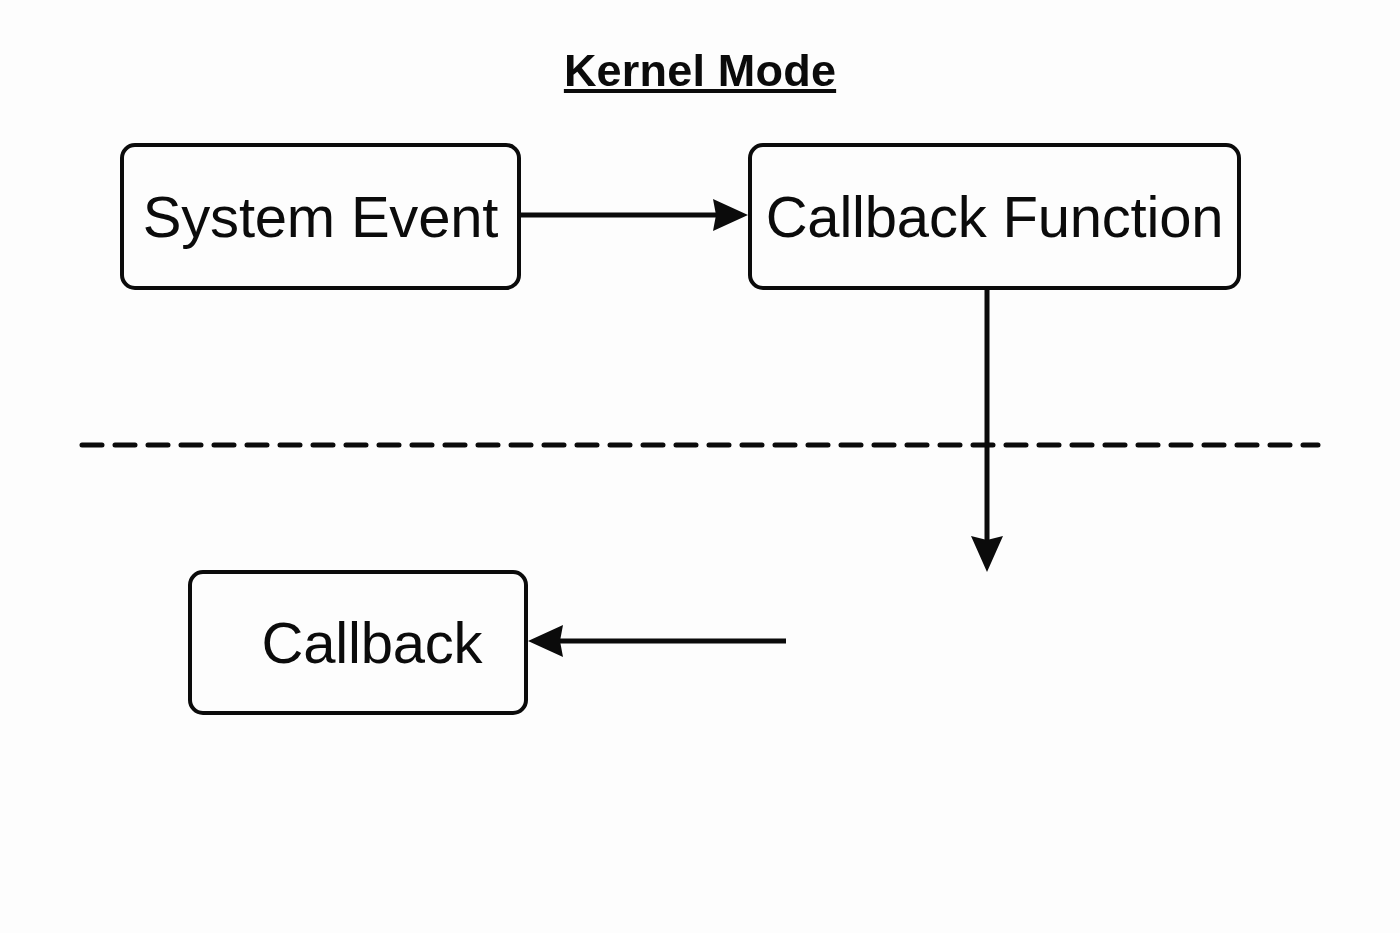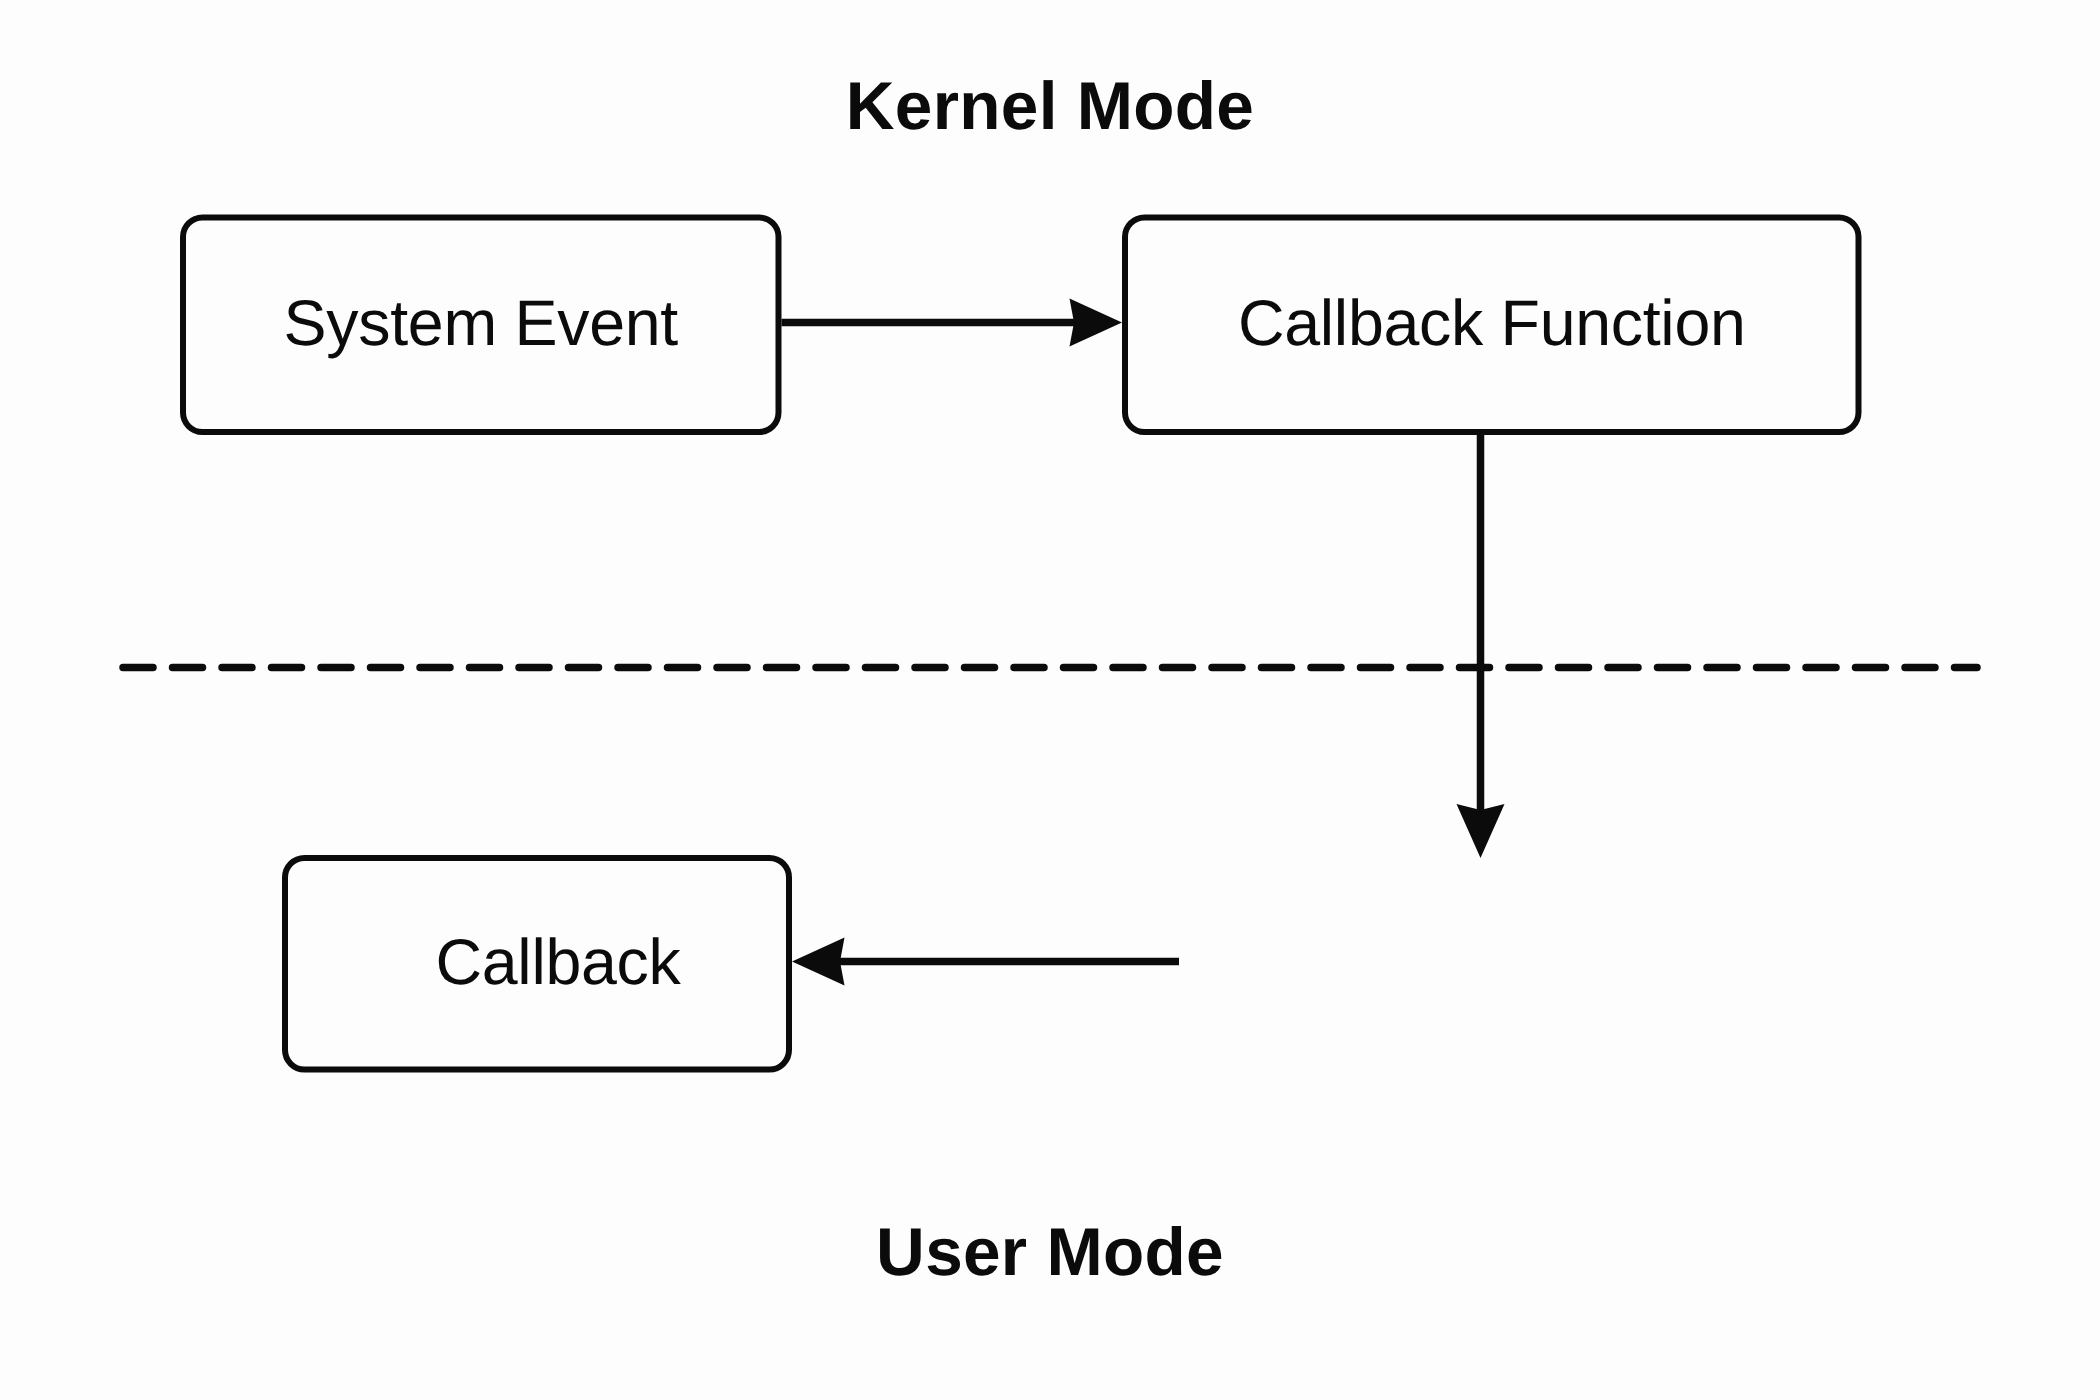--- a/index.html
+++ b/index.html
@@ -31,20 +31,21 @@
     position: absolute;
     font-family: "Liberation Sans", sans-serif;
     font-weight: 700;
     font-size: 45px;
     line-height: 1;
     color: #0b0b0b;
     letter-spacing: 0.2px;
     text-align: center;
     white-space: nowrap;
     user-select: none;
+    text-decoration: underline;
   }
   #kernel-mode-label {
     left: 0;
     width: 1400px;
     top: 48px;
   }
   #user-mode-label {
     left: 0;
     width: 1400px;
     top: 812px;
@@ -55,21 +56,21 @@
     background: #fdfdfd;
     border: 4.5px solid #0b0b0b;
     border-radius: 15px;
     display: flex;
     align-items: center;
     justify-content: center;
   }
   .node-label {
     font-family: "Liberation Sans", sans-serif;
     font-weight: 400;
-    font-size: 43px;
+    font-size: 58px;
     line-height: 1;
     color: #0b0b0b;
     white-space: nowrap;
     user-select: none;
     letter-spacing: -0.2px;
   }
   #node-system-event   { left: 120px; top: 143px; width: 401px; height: 147px; }
   #node-callback-fn    { left: 748px; top: 143px; width: 493px; height: 147px; }
   #node-callback       { left: 188px; top: 570px; width: 340px; height: 145px; padding-left: 28px; }
   #node-user-app       { left: 786px; top: 570px; width: 400px; height: 145px; }
@@ -107,15 +108,14 @@
 
   <div class="node-box" id="node-callback-fn">
     <span class="node-label">Callback Function</span>
   </div>
 
   <div class="node-box" id="node-callback">
     <span class="node-label">Callback</span>
   </div>
 
 
-  <div class="region-label" id="user-mode-label">User Mode</div>
 
 </div>
 
 </body></html>

